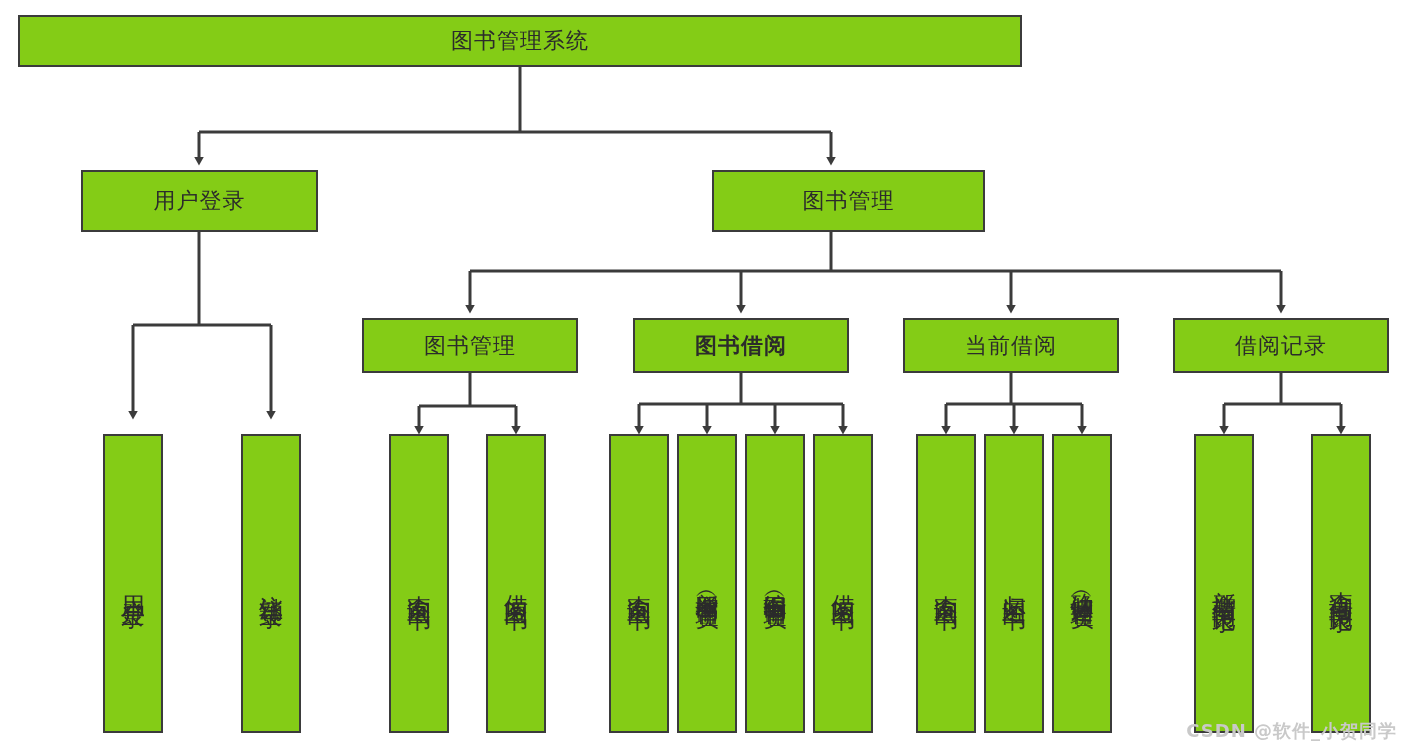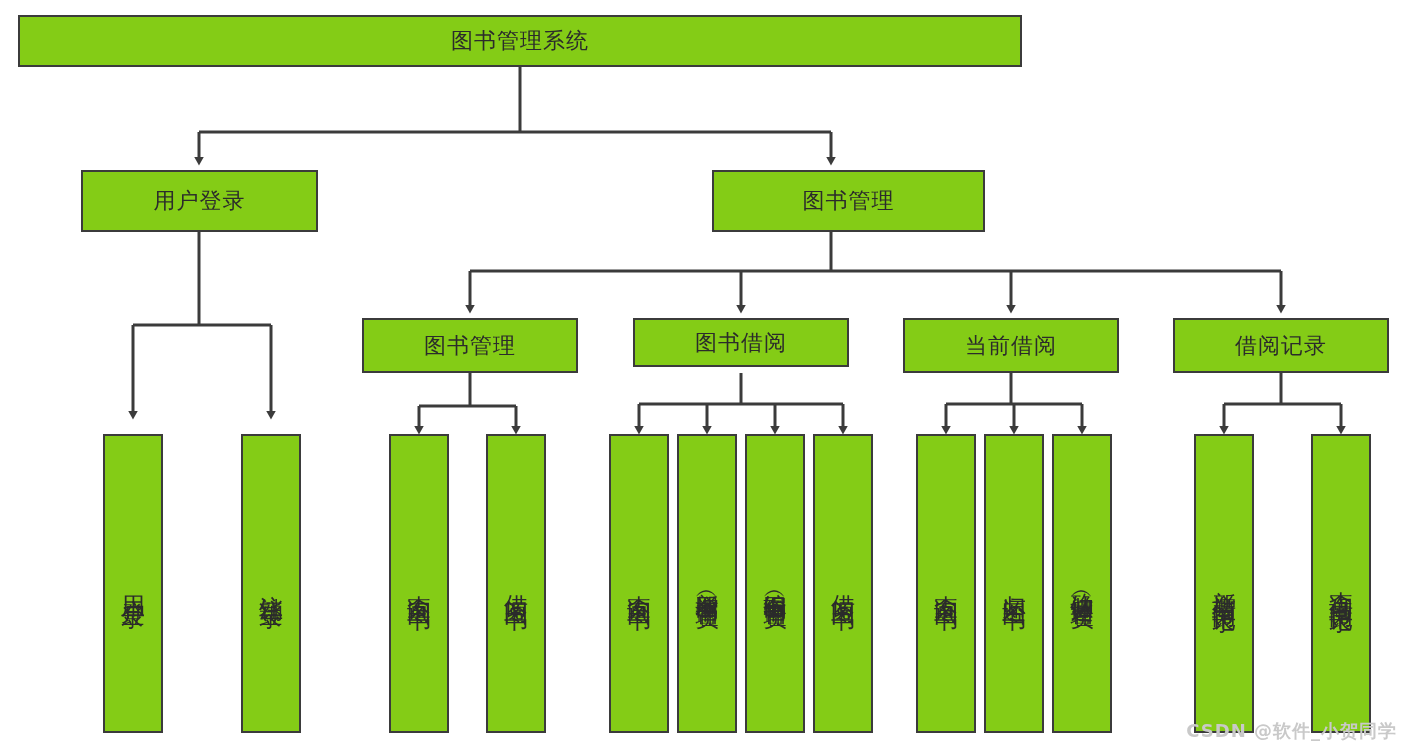--- a/index.html
+++ b/index.html
@@ -123,21 +123,21 @@
 
     </g>
   </svg>
 
   <div class="node-box node-h" style="left:18px; top:15px; width:1004px; height:52px;">图书管理系统</div>
 
   <div class="node-box node-h" style="left:81px; top:170px; width:237px; height:62px;">用户登录</div>
   <div class="node-box node-h" style="left:712px; top:170px; width:273px; height:62px;">图书管理</div>
 
   <div class="node-box node-h" style="left:362px; top:318px; width:216px; height:55px;">图书管理</div>
-  <div class="node-box node-h" style="left:633px; top:318px; width:216px; height:49px;">图书借阅</div>
+  <div class="node-box node-h" style="left:633px; top:318px; width:216px; height:55px;font-weight:bold;">图书借阅</div>
   <div class="node-box node-h" style="left:1173px; top:318px; width:216px; height:55px;">借阅记录</div>
   <div class="node-box node-h" style="left:903px; top:318px; width:216px; height:55px;">当前借阅</div>
 
   <div class="node-box node-v" style="left:103px; top:434px; width:60px; height:299px;">用户登录</div>
   <div class="node-box node-v" style="left:241px; top:434px; width:60px; height:299px;">注销登录</div>
 
   <div class="node-box node-v" style="left:389px; top:434px; width:60px; height:299px;">查询图书</div>
   <div class="node-box node-v" style="left:486px; top:434px; width:60px; height:299px;">借阅图书</div>
 
   <div class="node-box node-v" style="left:609px; top:434px; width:60px; height:299px;">查询图书</div>

